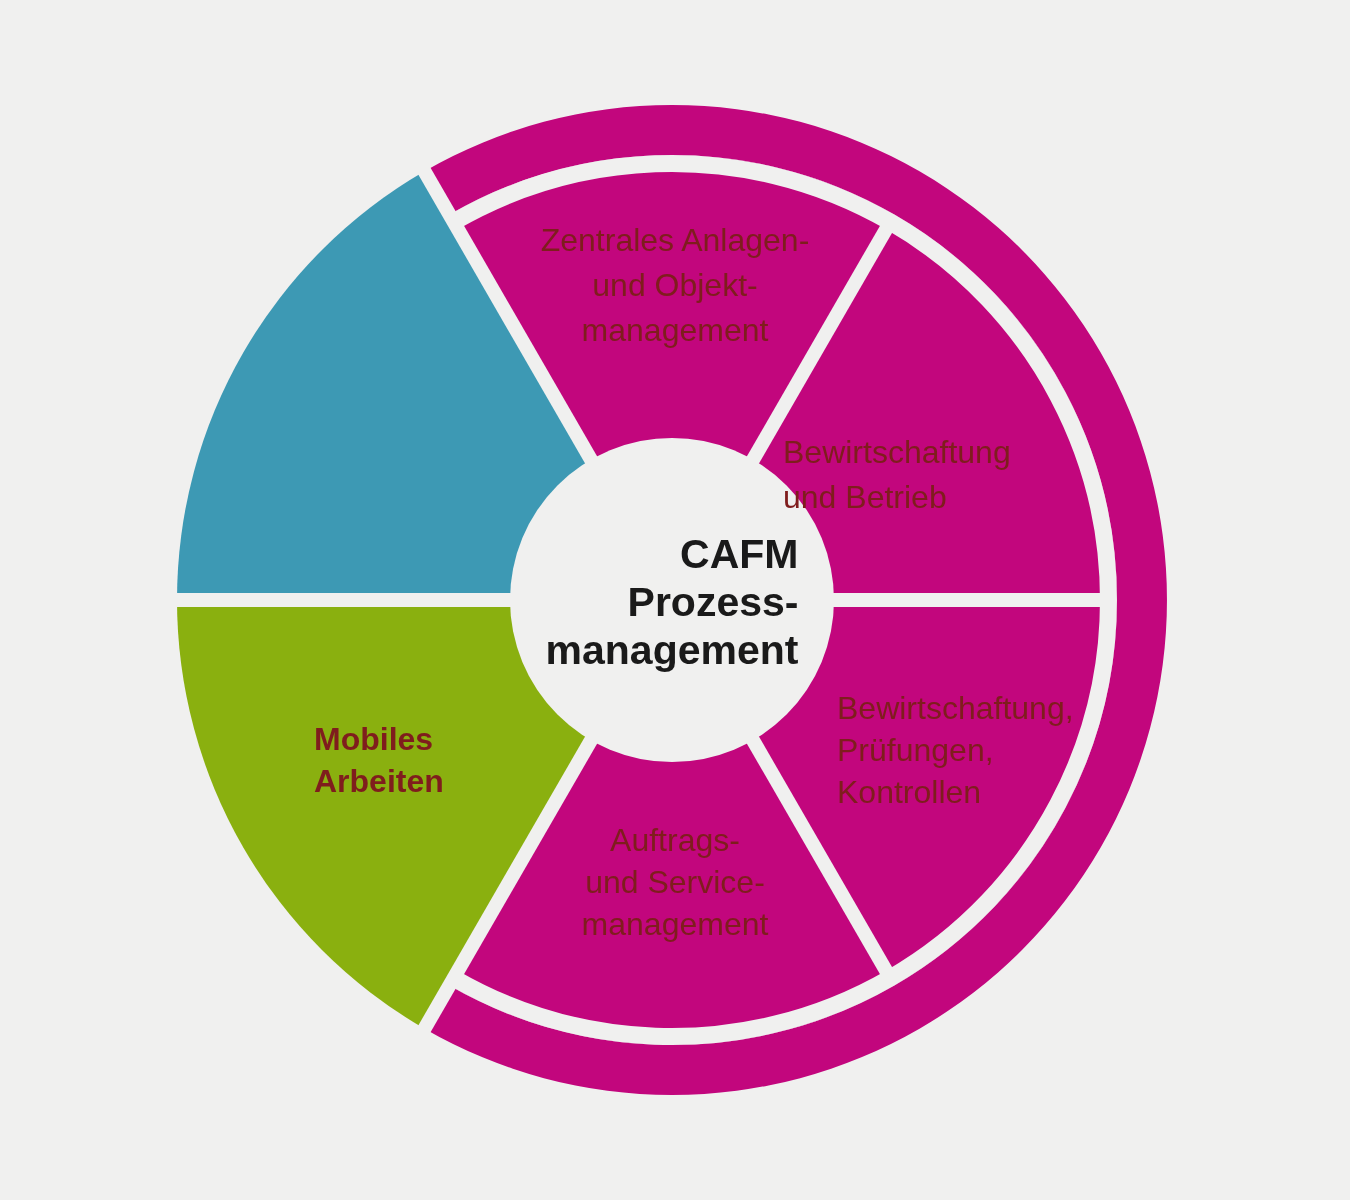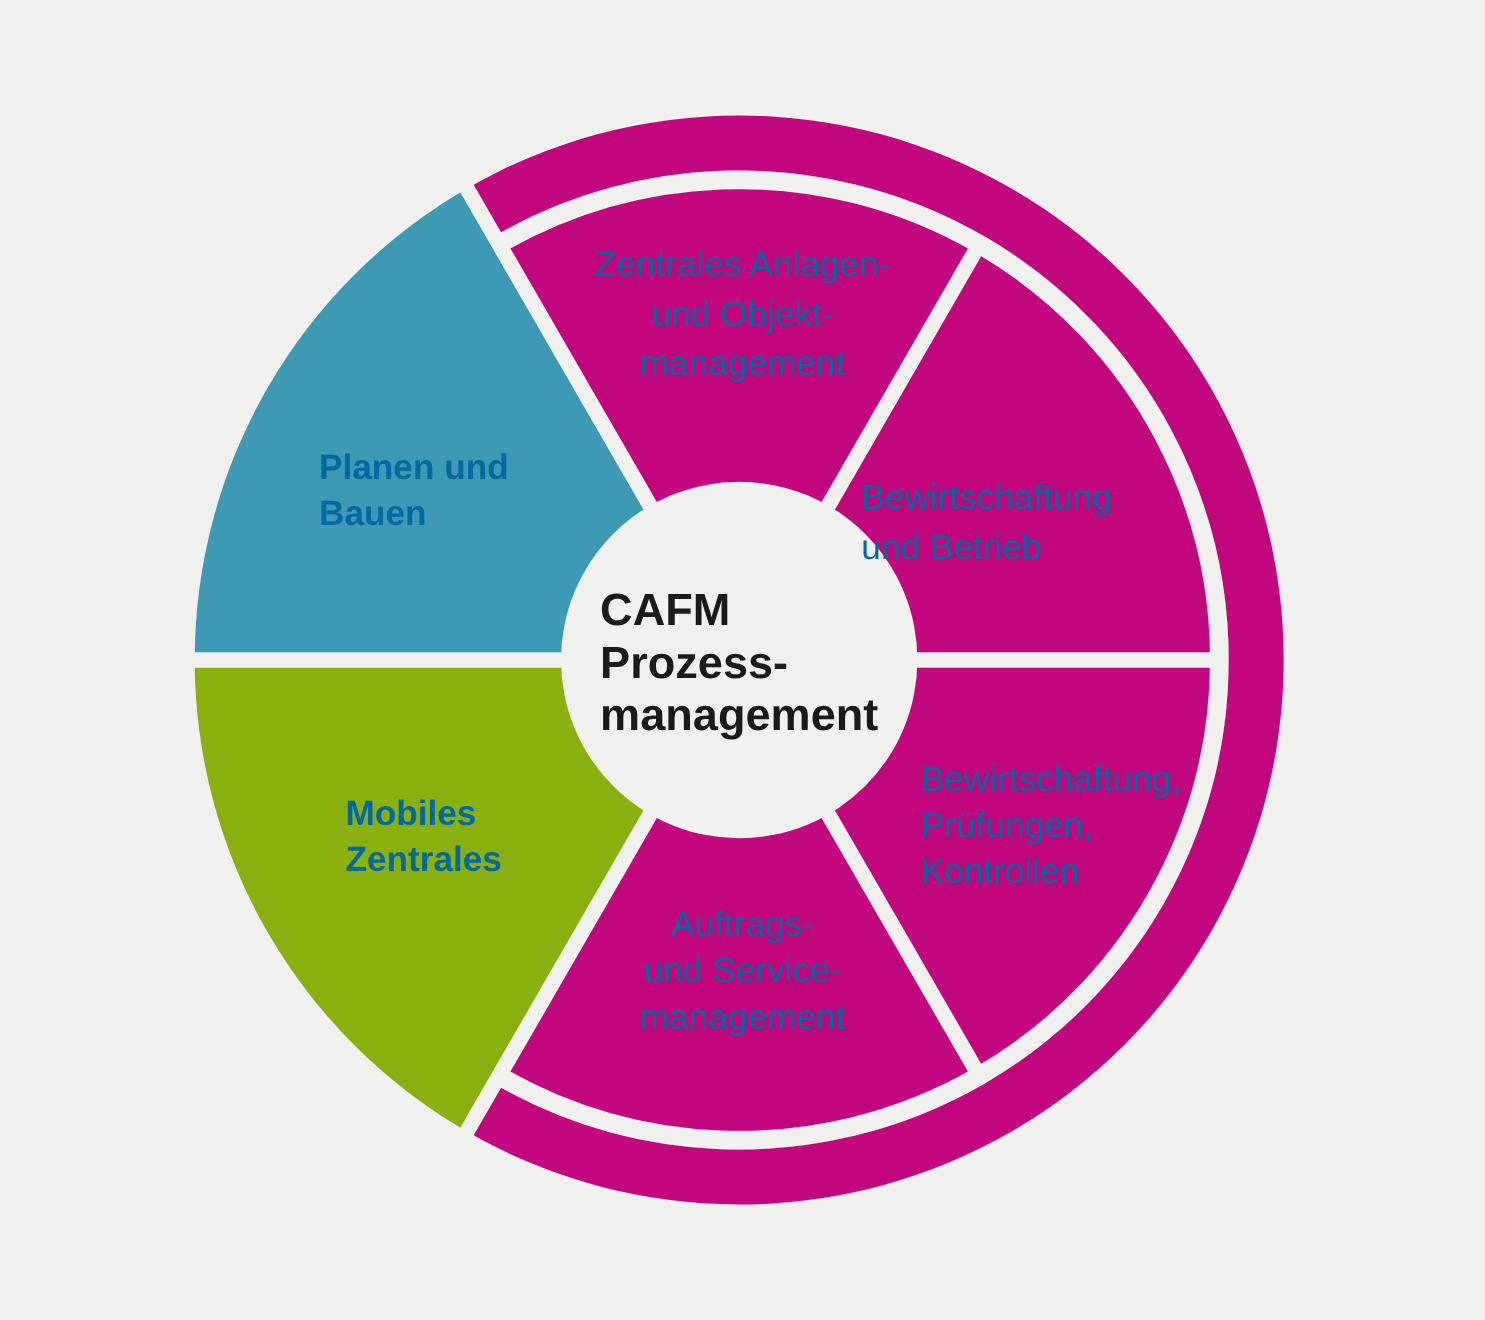--- a/index.html
+++ b/index.html
@@ -16,39 +16,39 @@
     overflow: hidden;
   }
   .canvas svg {
     position: absolute;
     left: 0;
     top: 0;
   }
   .seg-label {
     position: absolute;
     white-space: pre-line;
-    color: #0369a1;
+    color: #7f1d1d;
     font-size: 32px;
     line-height: 45px;
     font-weight: 400;
     pointer-events: none;
   }
   .seg-label.centered { text-align: center; transform: translateX(-50%); }
   .seg-label.bold { font-weight: 700; line-height: 42px; }
   .label-zentrales   { left: 675px; top: 218px; }
   .label-bewirtschaftung { left: 783px; top: 430px; }
   .label-instandhaltung  { left: 837px; top: 687px; line-height: 42px; }
   .label-auftrags    { left: 675px; top: 819px; line-height: 42px; }
   .label-planen      { left: 290px; top: 403px; }
   .label-mobiles     { left: 314px; top: 718px; }
   .label-center {
     position: absolute;
     left: 672px; top: 530px;
     transform: translateX(-50%);
-    text-align: left;
+    text-align: right;
     white-space: pre-line;
     color: #1a1a1a;
     font-size: 41px;
     line-height: 48px;
     font-weight: 700;
     pointer-events: none;
   }
 </style>
 </head>
 <body>
@@ -86,23 +86,21 @@
 und Betrieb</div>
 
   <div class="seg-label label-instandhaltung">Bewirtschaftung,
 Prüfungen,
 Kontrollen</div>
 
   <div class="seg-label centered label-auftrags">Auftrags-
 und Service-
 management</div>
 
-  <div class="seg-label bold label-planen">Planen und
-Bauen</div>
 
   <div class="seg-label bold label-mobiles">Mobiles
-Zentrales</div>
+Arbeiten</div>
 
   <div class="label-center">CAFM
 Prozess-
 management</div>
 
 </div>
 
 </body></html>

